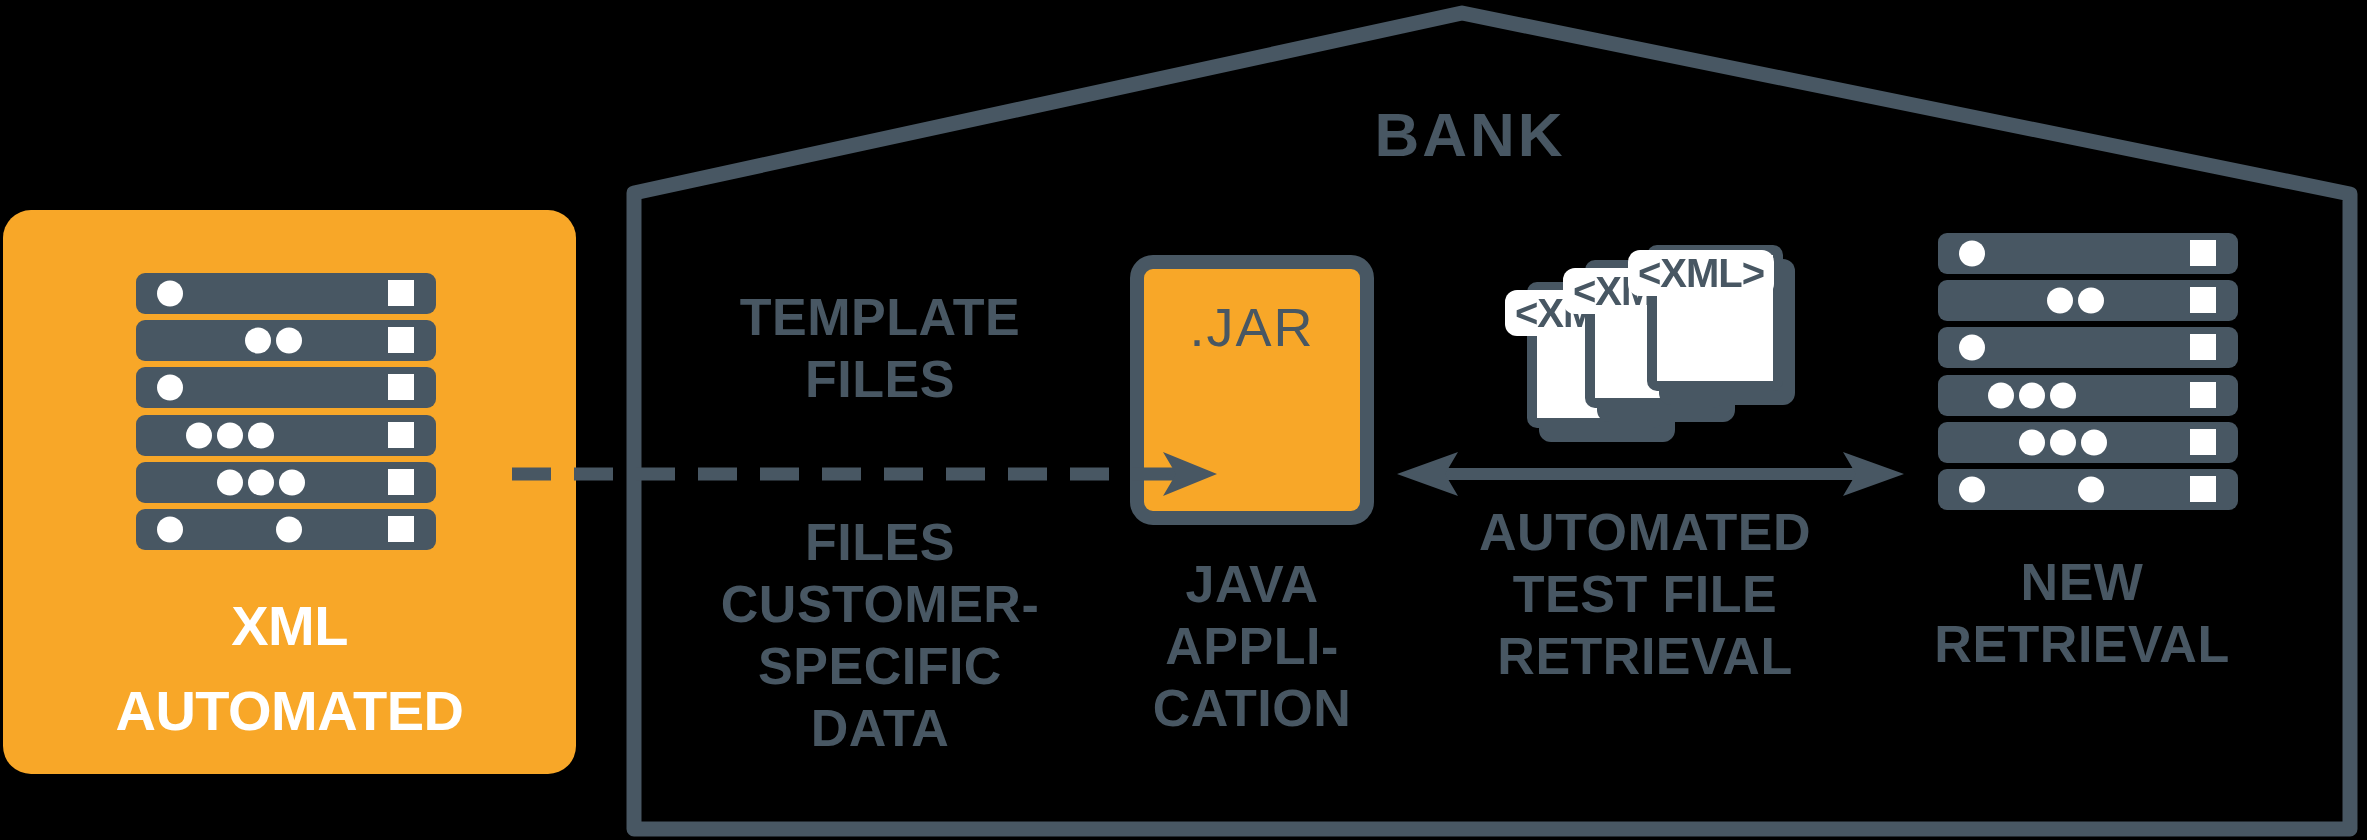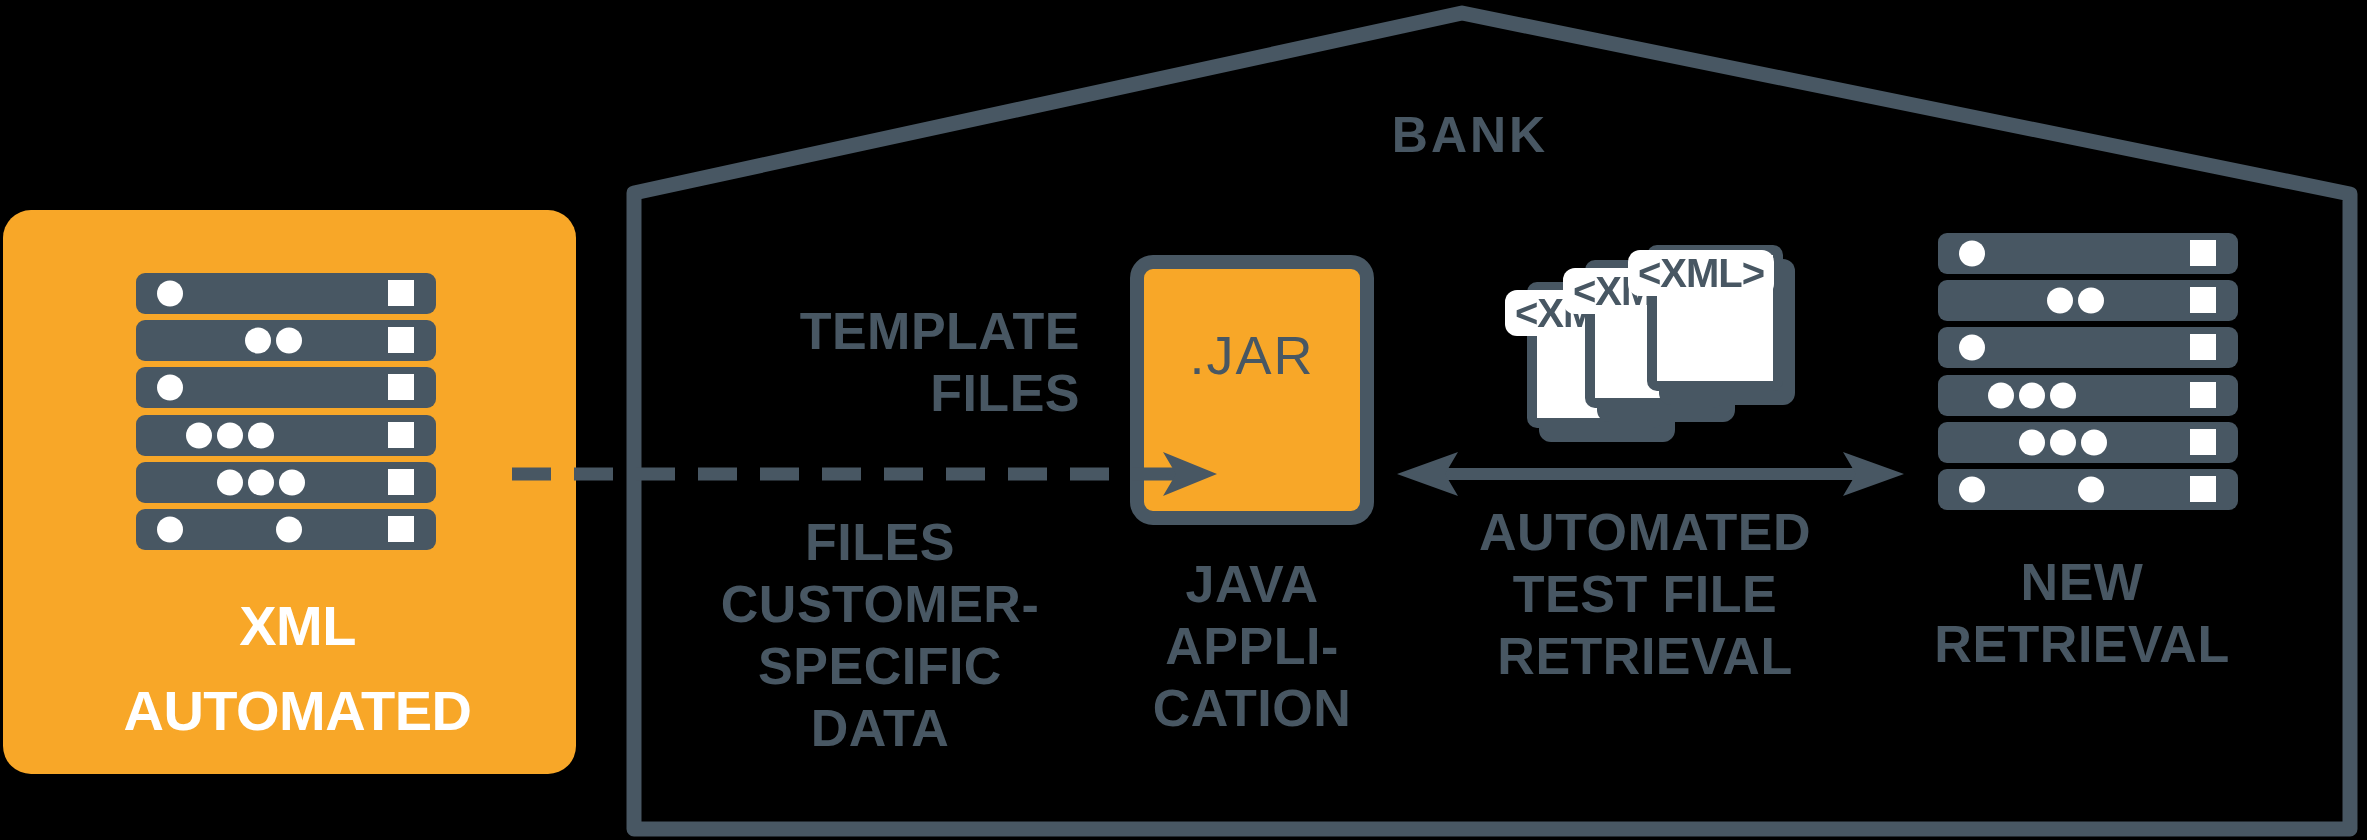--- a/index.html
+++ b/index.html
@@ -12,23 +12,23 @@
   #canvas{
     position:relative;
     width:2367px;height:840px;
     background:var(--bg);
     font-family:"Liberation Sans", sans-serif;
     overflow:hidden;
   }
   #scene{position:absolute;left:0;top:0;}
   .txt{position:absolute;color:var(--slate);font-weight:bold;text-align:center;}
   .lbl{font-size:52px;line-height:62px;letter-spacing:0.5px;}
-  .bank{font-size:50px;line-height:70px;letter-spacing:3px;}
+  .bank{font-size:62px;line-height:70px;letter-spacing:3px;}
   .xmlmgmt{color:var(--white);font-size:56px;line-height:85px;letter-spacing:-0.5px;}
-  .jarlabel{font-size:54px;line-height:54px;font-weight:normal;letter-spacing:2px;margin-top:28px;}
+  .jarlabel{font-size:54px;line-height:54px;font-weight:normal;letter-spacing:2px;}
   .xmlfile{
     position:absolute;
     background:var(--white);
     border:10px solid var(--slate);
     border-radius:10px;
     box-sizing:border-box;
   }
   .xmlshadow{
     position:absolute;
     background:var(--slate);
@@ -110,26 +110,26 @@
 
     <g>
       <line x1="1438" y1="474" x2="1864" y2="474" stroke="var(--slate)" stroke-width="12"></line>
       <polygon points="1397,474 1458,452 1445,474 1458,496" fill="var(--slate)"></polygon>
       <polygon points="1904,474 1843,452 1856,474 1843,496" fill="var(--slate)"></polygon>
     </g>
   </svg>
 
   <div class="txt bank" style="left:1270px;top:100px;width:400px;">BANK</div>
 
-  <div class="txt xmlmgmt" style="left:3px;top:583px;width:573px;margin-left:8px;">
+  <div class="txt xmlmgmt" style="left:3px;top:583px;width:573px;">
     <div>XML</div>
     <div>AUTOMATED</div>
   </div>
 
-  <div class="txt lbl" style="left:680px;top:300px;width:400px;text-align:right;">
+  <div class="txt lbl" style="left:680px;top:286px;width:400px;">
     <div>TEMPLATE</div>
     <div>FILES</div>
   </div>
 
   <div class="txt lbl" style="left:660px;top:511px;width:440px;">
     <div>FILES</div>
     <div>CUSTOMER-</div>
     <div>SPECIFIC</div>
     <div>DATA</div>
   </div>

